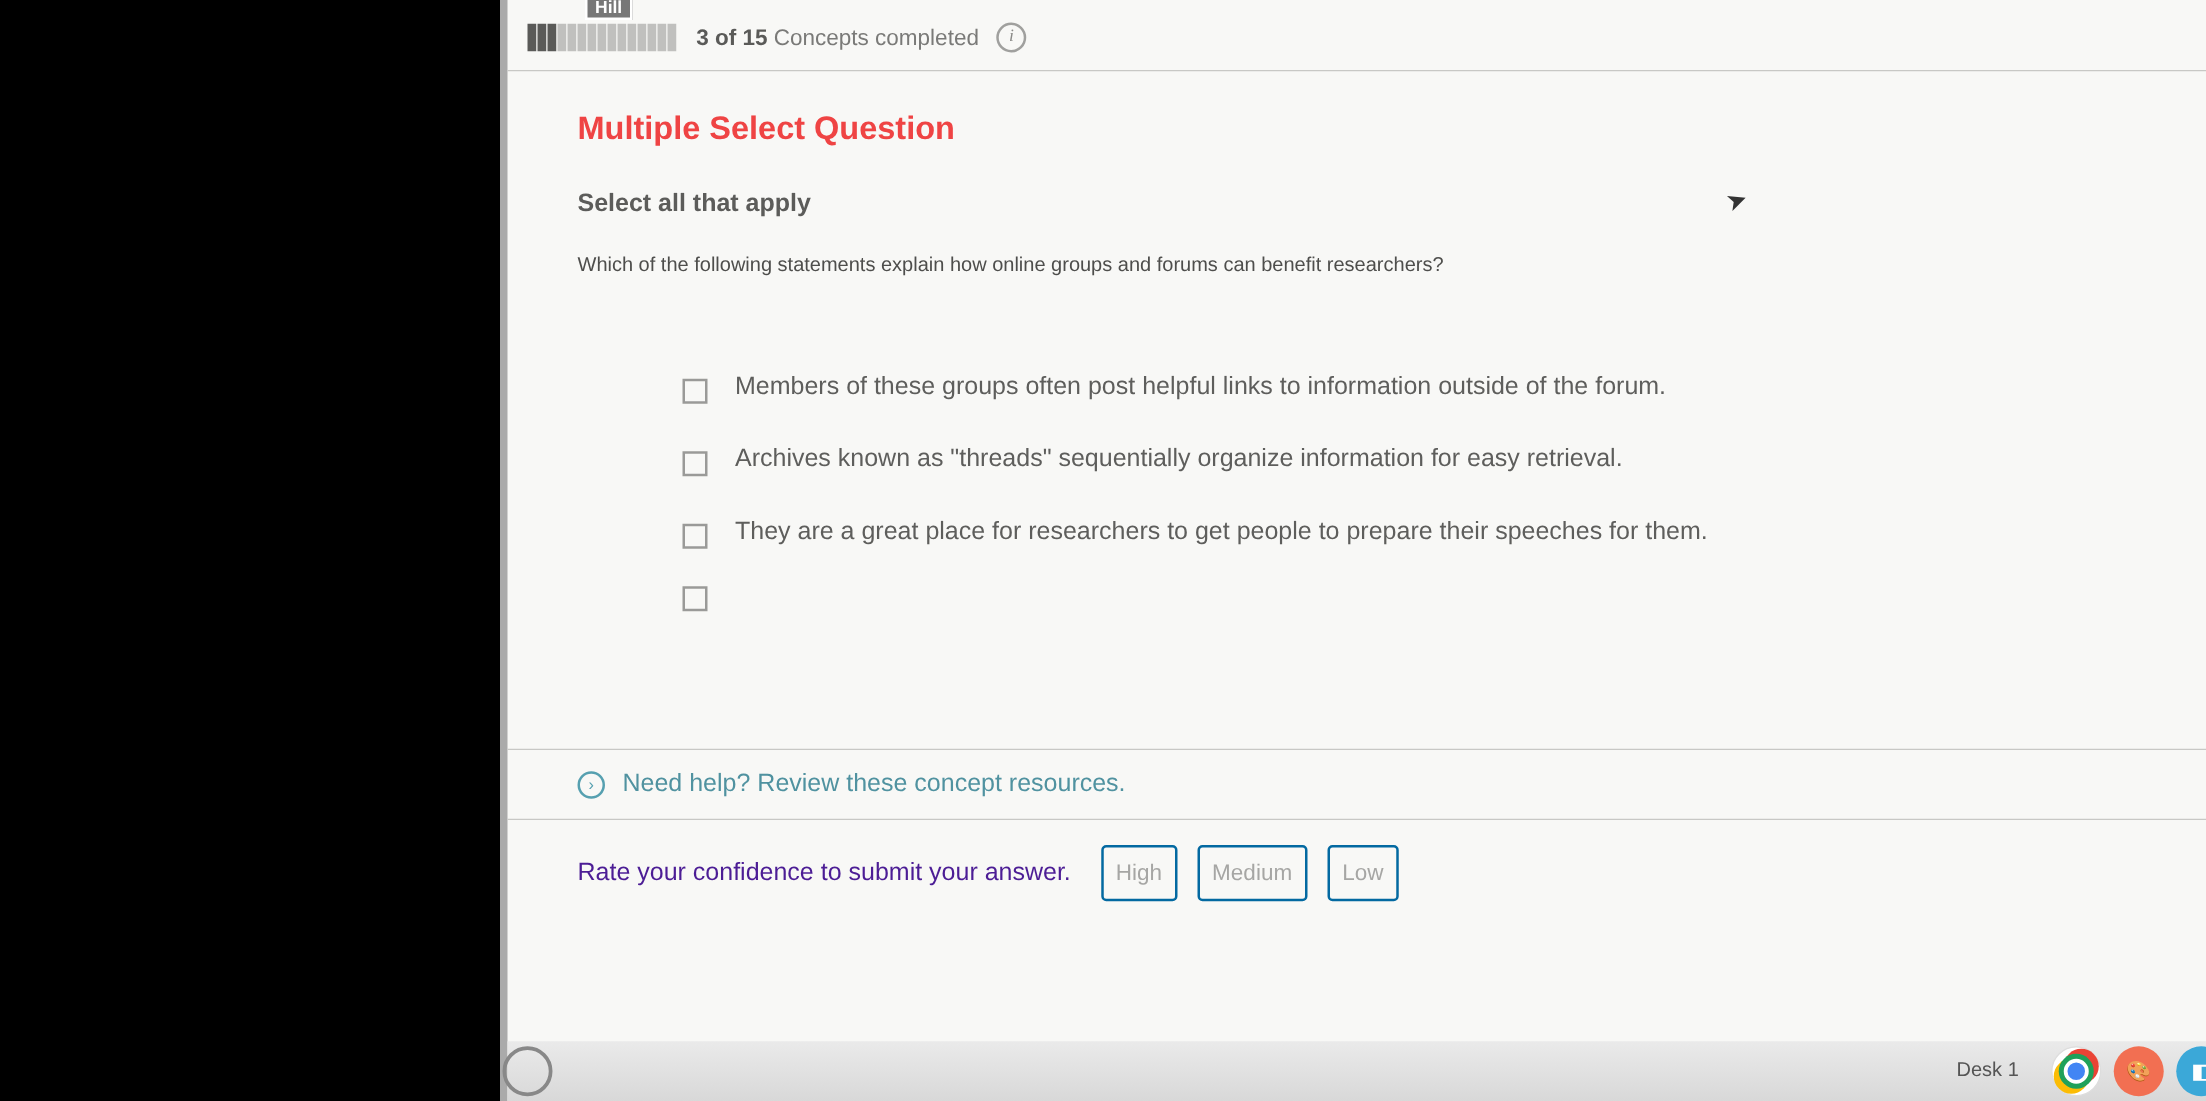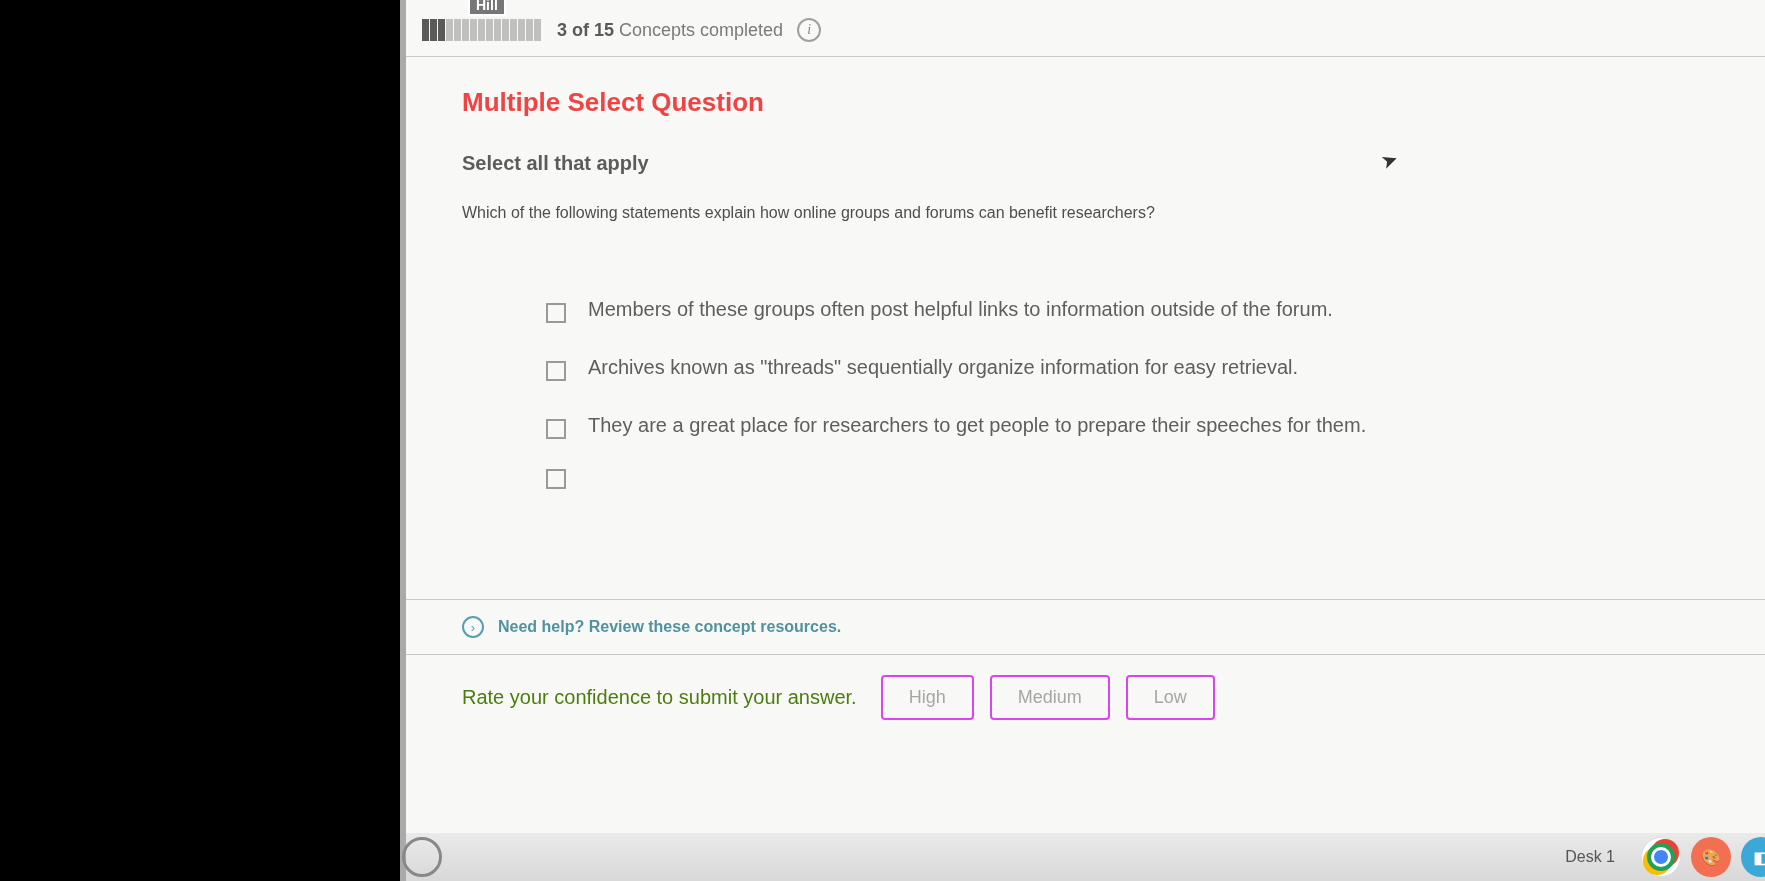--- a/index.html
+++ b/index.html
@@ -141,38 +141,38 @@
       border-radius: 50%;
       display: inline-flex;
       align-items: center;
       justify-content: center;
       color: #56a0b0;
       font-size: 13px;
       margin-right: 14px;
     }
     .help-text {
       color: #5092a0;
-      font-size: 16px;
-      font-weight: 700;
+      font-size: 20px;
+      font-weight: 400;
     }
     .confidence-section {
       padding: 20px 56px;
       display: flex;
       align-items: center;
     }
     .confidence-label {
-      color: #4d7c0f;
+      color: #4c1d95;
       font-size: 20px;
       margin-right: 24px;
     }
     .confidence-btn {
-      border: 2px solid #d946ef;
+      border: 2px solid #0369a1;
       background: transparent;
       color: #a6a6a4;
-      padding: 10px 26px;
+      padding: 10px 10px;
       font-size: 18px;
       border-radius: 4px;
       margin-right: 16px;
       cursor: pointer;
     }
     .taskbar {
       position: absolute;
       bottom: 0;
       left: 0;
       right: 0;

